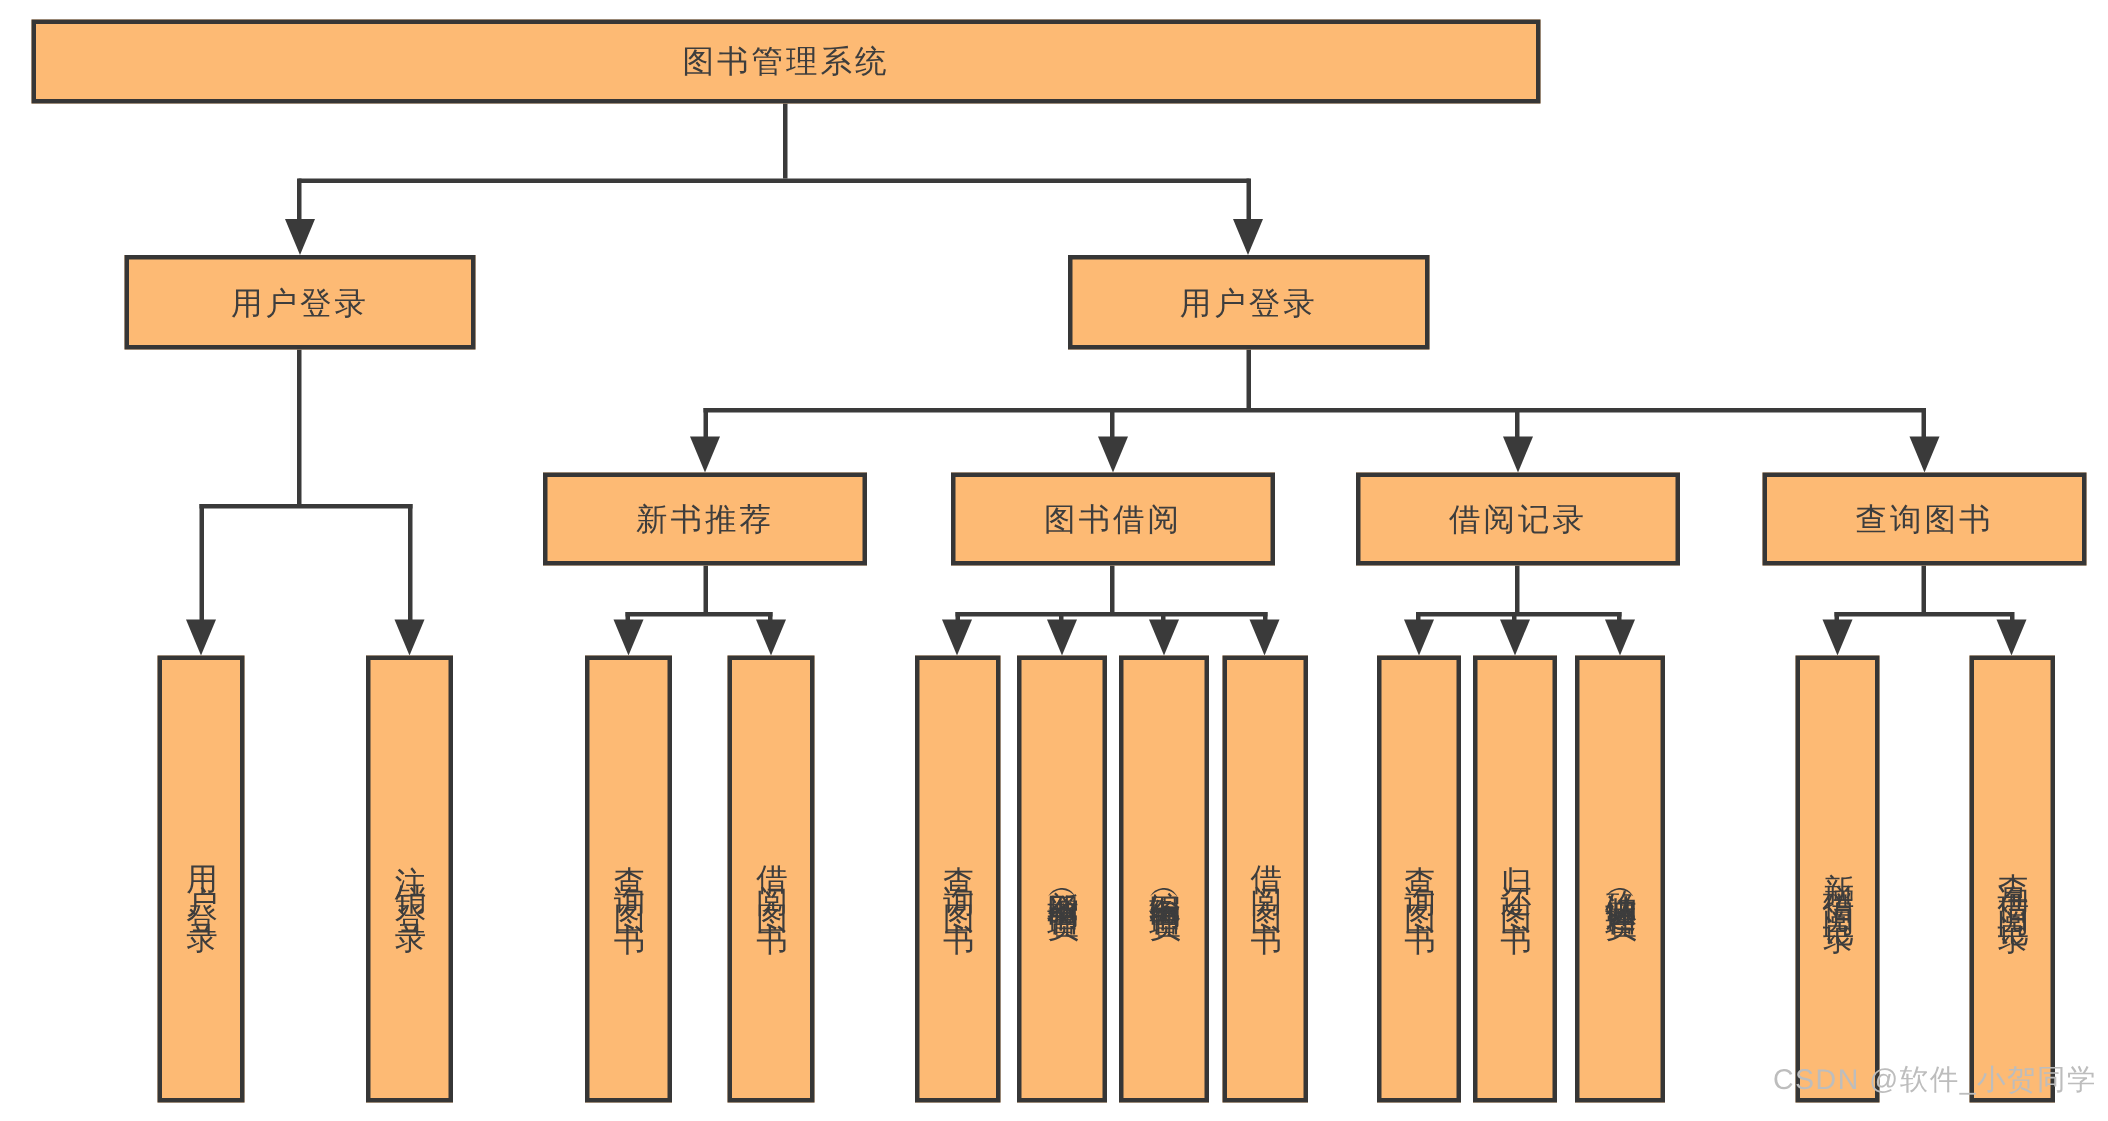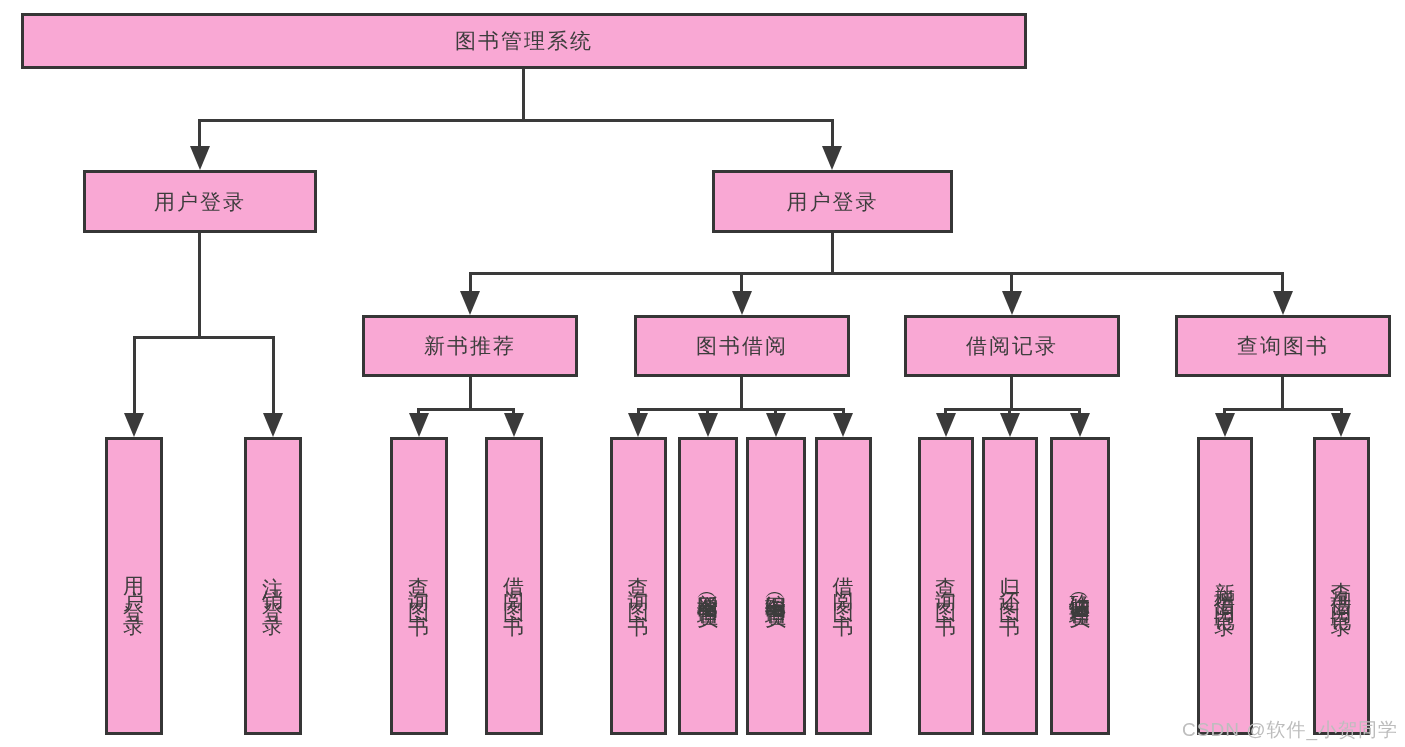--- a/index.html
+++ b/index.html
@@ -1,40 +1,40 @@
 <!DOCTYPE html>
 <html><head>
 <meta charset="utf-8">
 <style>
   html,body{margin:0;padding:0;background:#ffffff;}
   .stage{
     position:relative;width:1405px;height:747px;background:#ffffff;
     font-family:"Liberation Sans","DejaVu Sans",sans-serif;overflow:hidden;
   }
   .node{
-    position:absolute;box-sizing:border-box;border:3px solid #363636;background:#f9a8d4;
+    position:absolute;box-sizing:border-box;border:3px solid #363636;background:#fdba74;
     display:flex;align-items:center;justify-content:center;color:#3d3d3d;z-index:2;
   }
   .hnode{font-size:21px;letter-spacing:2px;}
   .vtext{
     writing-mode:vertical-rl;text-orientation:mixed;
     font-size:21px;line-height:1.2;color:#3d3d3d;
   }
   .ls-lg{letter-spacing:13px;}
   .ls-md{letter-spacing:7px;}
   .ls-sm{letter-spacing:2px;}
   .hl{position:absolute;height:3px;background:#3a3a3a;z-index:1;}
   .vl{position:absolute;width:3px;background:#3a3a3a;z-index:1;}
   .arrow{
     position:absolute;width:0;height:0;z-index:1;
     border-left:10px solid transparent;border-right:10px solid transparent;
     border-top:24px solid #3a3a3a;
   }
   .watermark{
-    position:absolute;right:7px;bottom:4px;font-size:19px;color:#bdbdbd;
+    position:absolute;right:7px;bottom:14px;font-size:19px;color:#bdbdbd;
     letter-spacing:1px;z-index:5;margin-top:32px;
   }
 </style>
 </head>
 <body>
 
 <div class="stage">
 
   <div class="node hnode" style="left:21px;top:13px;width:1006px;height:56px">
     <span>图书管理系统</span>

